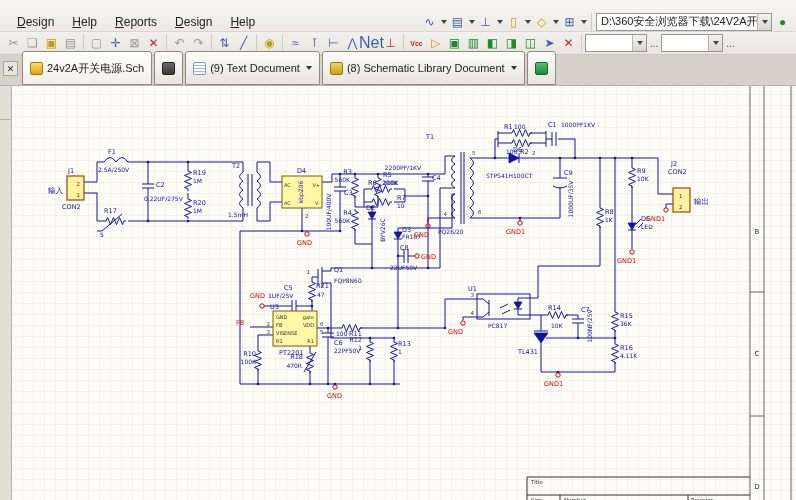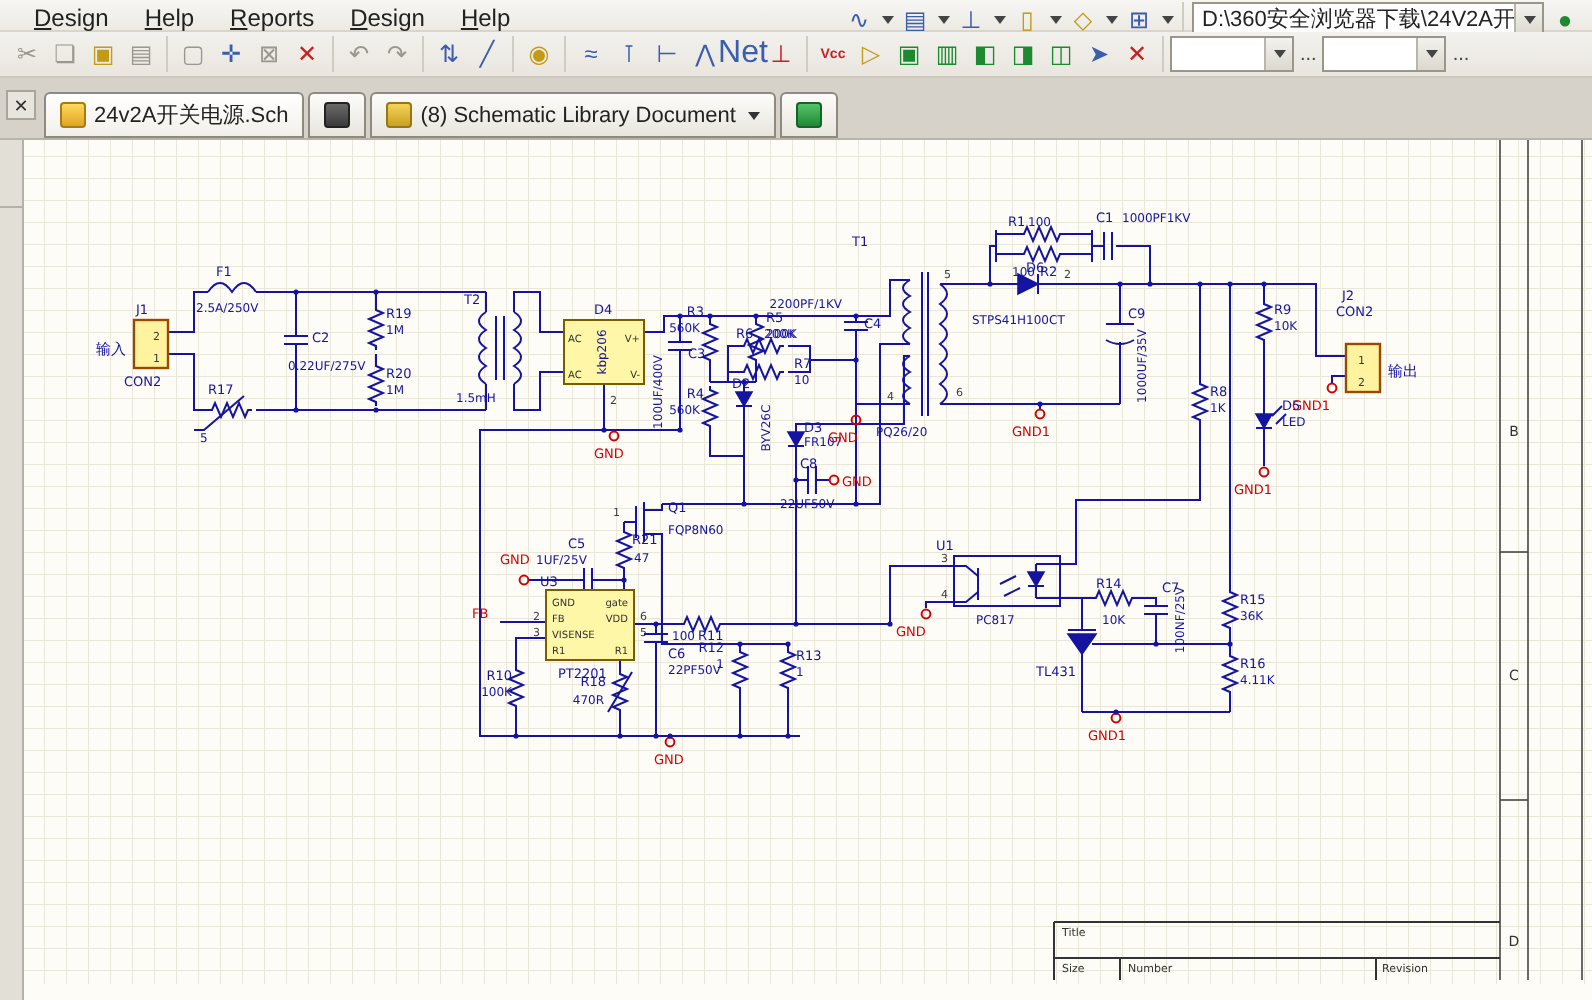--- a/index.html
+++ b/index.html
@@ -1,39 +1,39 @@
 <!DOCTYPE html>
 <html><head>
 <meta charset="utf-8">
 <style>
   *{box-sizing:border-box;margin:0;padding:0}
   html,body{width:796px;height:500px;overflow:hidden;font-family:"Liberation Sans",sans-serif}
   #app{width:796px;height:500px;background:#ece9e2;display:flex;flex-direction:column;font-size:12px;color:#222}
   
-  .mb{height:16px;background:linear-gradient(#f7f6f3,#edeae4);display:flex;align-items:flex-start;border-bottom:1px solid #d9d5cc;padding-left:8px}
+  .mb{height:32px;background:linear-gradient(#f7f6f3,#edeae4);display:flex;align-items:flex-end;border-bottom:1px solid #d9d5cc;padding-left:8px}
   .mi{padding:2px 9px;cursor:default;white-space:nowrap}
   .mi::first-letter{text-decoration:underline}
   .mb-right{margin-left:auto;display:flex;align-items:center;gap:1px;padding-right:4px}
   .ib{width:19px;height:19px;display:inline-flex;align-items:center;justify-content:center;font-size:12px;color:#3a5dae;border:1px solid transparent}
   .ib.gray{color:#9a978f}.ib.red{color:#c62222}.ib.green{color:#1d8a31}.ib.yellow{color:#c29b17}.ib.small{font-size:16px}
   .dd{width:0;height:0;border-left:3px solid transparent;border-right:3px solid transparent;border-top:4px solid #444;margin-left:1px}
   .combo{height:18px;background:#fff;border:1px solid #9a9689;display:flex;align-items:center;font-size:11px;padding-left:4px;white-space:nowrap;overflow:hidden}
   .combo .val{flex:1;overflow:hidden;text-overflow:clip;white-space:nowrap}
   .combo .cdd{width:14px;height:16px;background:linear-gradient(#f4f2ee,#dcd8cf);border-left:1px solid #b9b5aa;display:flex;align-items:center;justify-content:center;flex:none}
   .pathcombo{width:176px}
   .smallcombo{width:62px}
   .sep{width:1px;height:18px;background:#cfccc2;margin:0 3px}
   
   .tb2{height:23px;background:linear-gradient(#f3f1ed,#e9e6df);display:flex;align-items:center;border-bottom:1px solid #cdc9bf;padding-left:4px}
   .vcc{font-size:7px;color:#c62222;font-weight:bold;line-height:1}
   .ell{font-size:10px;color:#444;padding:0 3px}
   
   .tabbar{height:31px;background:#d6d2ca;display:flex;align-items:flex-end;padding:0 2px;border-bottom:1px solid #b8b4aa}
   .closebtn{width:15px;height:15px;margin:0 3px 9px 1px;display:flex;align-items:center;justify-content:center;font-size:9px;color:#333;border:1px solid #a9a59b;background:#e8e5de}
-  .tab{height:23px;margin:0 1px;display:inline-flex;align-items:center;gap:4px;padding:0 7px;background:linear-gradient(#fdfcfa,#e8e5dd);border:1px solid #8f8a80;border-radius:3px 3px 0 0;font-size:11px;white-space:nowrap;cursor:default}
+  .tab{height:34px;margin:0 1px;display:inline-flex;align-items:center;gap:4px;padding:0 7px;background:linear-gradient(#fdfcfa,#e8e5dd);border:1px solid #8f8a80;border-radius:3px 3px 0 0;font-size:11px;white-space:nowrap;cursor:default}
   .tab.active{background:linear-gradient(#ffffff,#f2f0ea)}
   .ticon{width:13px;height:13px;border-radius:2px;flex:none;display:inline-block}
   .ic-sch{background:linear-gradient(#ffd95e,#e0a520);border:1px solid #a97b10}
   .ic-pcbblue{background:radial-gradient(circle at 35% 35%,#8fb4f0,#2d5fc4);border:1px solid #1d3f8e;border-radius:50%}
   .ic-pcblib{background:linear-gradient(#6a6a6a,#3a3a3a);border:1px solid #222}
   .ic-text{background:#fff;border:1px solid #7a9ad0;background-image:repeating-linear-gradient(#fff 0 2px,#9db9e8 2px 3px)}
   .ic-schlib{background:linear-gradient(#f3d45a,#caa020);border:1px solid #967712}
   .ic-pcbgreen{background:linear-gradient(#57c26a,#1f8a35);border:1px solid #14632a}
   .tabdd{width:0;height:0;border-left:3px solid transparent;border-right:3px solid transparent;border-top:4px solid #333;margin-left:2px}
   
@@ -150,20 +150,25 @@
   </div>
 
   <div class="tabbar">
     <span class="closebtn">✕</span>
     <span class="tab active">
         <span class="ticon ic-sch"></span>
         <span>24v2A开关电源.Sch</span>
       </span>
     <span class="tab">
         <span class="ticon ic-pcblib"></span>
+      </span>
+    <span class="tab">
+        <span class="ticon ic-text"></span>
+        <span>(9) Text Document</span>
+        <span class="tabdd"></span>
       </span>
     <span class="tab">
         <span class="ticon ic-schlib"></span>
         <span>(8) Schematic Library Document</span>
         <span class="tabdd"></span>
       </span>
     <span class="tab">
         <span class="ticon ic-pcbgreen"></span>
       </span>
   </div>

